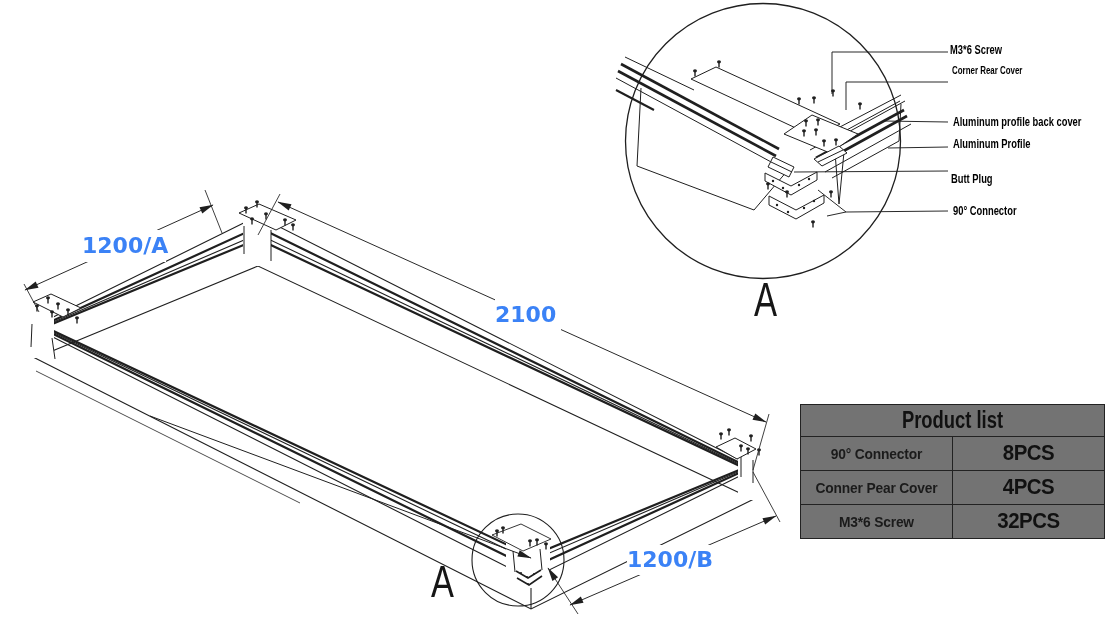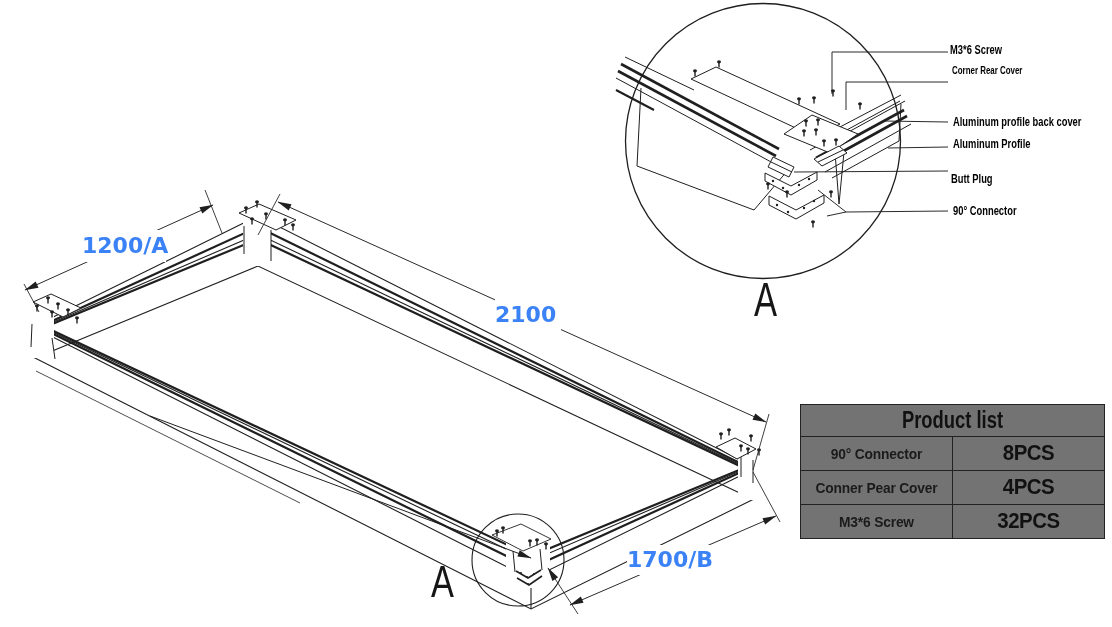--- a/index.html
+++ b/index.html
@@ -226,21 +226,21 @@
         <line x1="794" y1="172" x2="948" y2="171"></line>
         <line x1="818" y1="190" x2="846" y2="212"></line>
         <line x1="827" y1="216" x2="846" y2="212"></line>
         <line x1="846" y1="212" x2="948" y2="211"></line>
       </g>
     </g>
   </svg>
 
   <div class="dim dim-a">1200/A</div>
   <div class="dim dim-2400">2100</div>
-  <div class="dim dim-b">1700/B</div>
+  <div class="dim dim-b">1200/B</div>
 
   <div class="bigA bigA-main">A</div>
   <div class="bigA bigA-detail">A</div>
 
   <div class="lbl lbl-m36">M3*6 Screw</div>
   <div class="lbl lbl-crc">Corner Rear Cover</div>
   <div class="lbl lbl-back">Aluminum profile back cover</div>
   <div class="lbl lbl-prof">Aluminum Profile</div>
   <div class="lbl lbl-butt">Butt Plug</div>
   <div class="lbl lbl-conn">90° Connector</div>

